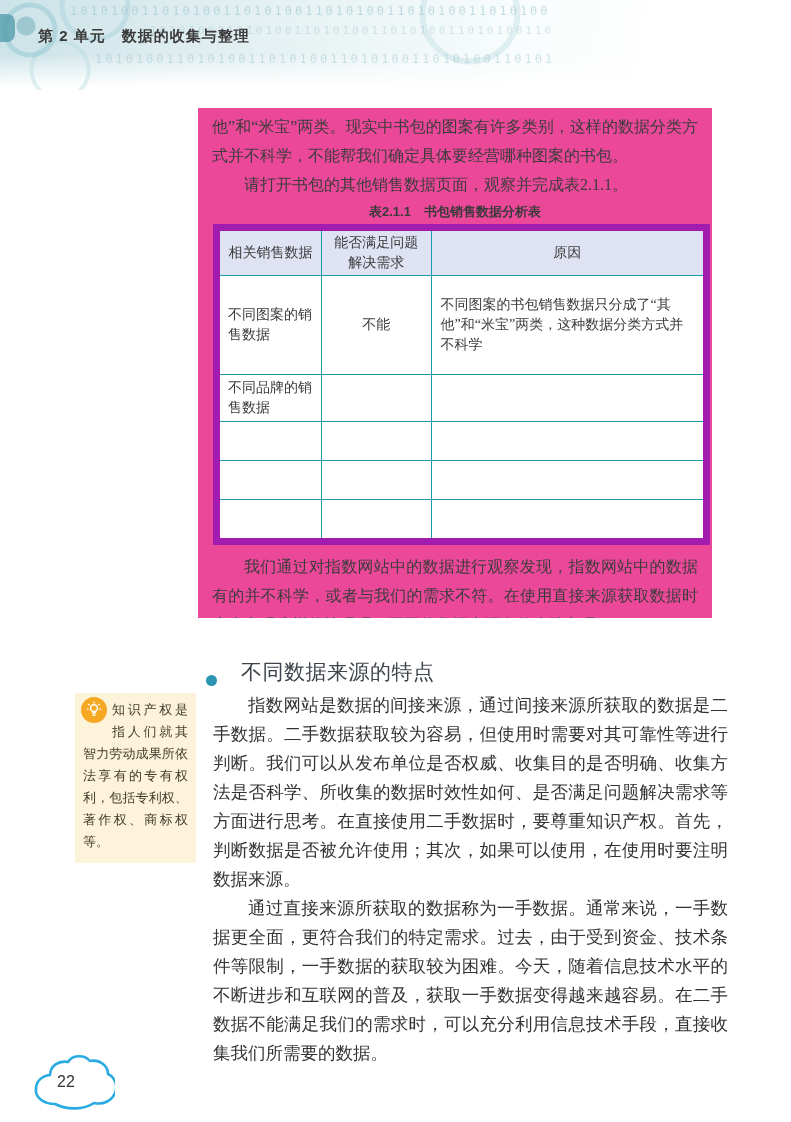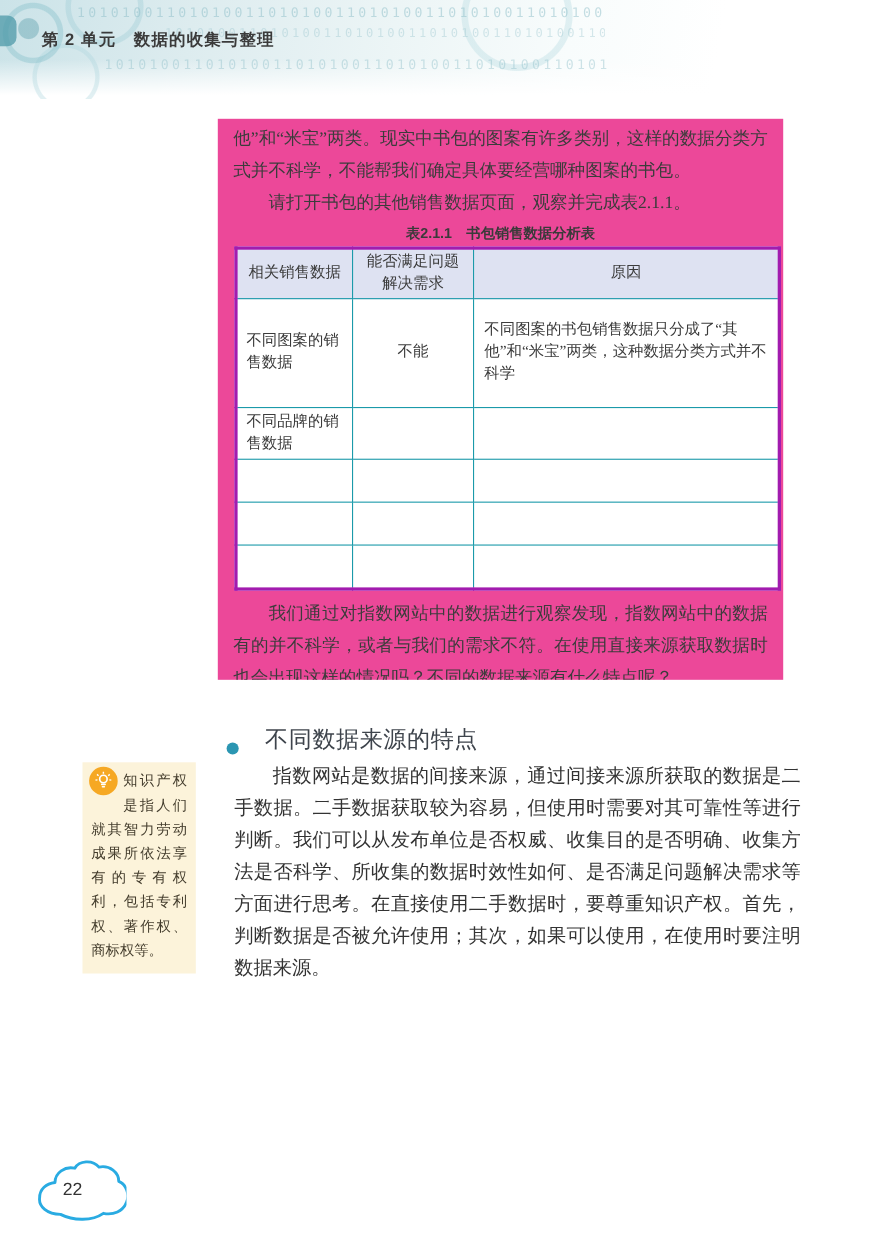--- a/index.html
+++ b/index.html
@@ -52,21 +52,21 @@
   .panel p { font-size:16px; line-height:29px; color:#3c3c3c; text-align:justify; }
   .panel .indent { text-indent:2em; }
   .table-caption {
     text-align:center;
     font-family:"Liberation Sans","DejaVu Sans",sans-serif;
     font-size:13px; font-weight:700; color:#3a3a3a;
     line-height:20px; margin:3px 0 2px 0;
   }
   table.data-table {
     border-collapse:collapse; width:497px; margin-left:1px;
-    border:3px solid #a21caf; background:#ffffff;
+    border:7px solid #a21caf; background:#ffffff;
   }
   table.data-table th, table.data-table td {
     border:1.5px solid #1b9aaa;
     font-size:14px; line-height:20px; color:#3b3b3b;
     font-weight:normal; vertical-align:middle;
   }
   table.data-table th { background:#dee2f2; text-align:center; padding:2px 6px; }
   table.data-table td.c1 { text-align:left; padding:3px 8px; }
   table.data-table td.c2 { text-align:center; padding:3px 4px; }
   table.data-table td.c3 { text-align:left; padding:19px 9px; }
@@ -93,21 +93,21 @@
 
   
   .main-text { position:absolute; left:213px; top:691px; width:515px; }
   .main-text p {
     font-size:17.5px; line-height:29px; color:#333333;
     text-indent:2em; text-align:justify;
   }
 
   
   .side-note {
-    position:absolute; left:75px; top:693px; width:103px; min-height:130px;
+    position:absolute; left:75px; top:693px; width:121px; min-height:130px;
     background:#fcf3da; padding:6px 8px 10px 8px;
     font-size:13px; line-height:22px; color:#433c2c; text-align:justify;
   }
   .note-icon {
     float:left; width:26px; height:26px; margin:-2px 5px 2px -2px;
     border-radius:50%; background:#f6a823;
     display:flex; align-items:center; justify-content:center;
   }
 
   
@@ -178,20 +178,21 @@
   <p class="indent after-table">我们通过对指数网站中的数据进行观察发现，指数网站中的数据有的并不科学，或者与我们的需求不符。在使用直接来源获取数据时也会出现这样的情况吗？不同的数据来源有什么特点呢？</p>
 </div>
 
 <div class="section-heading">
   <span class="bullet"></span>
   <span class="txt">不同数据来源的特点</span>
 </div>
 
 <div class="main-text">
   <p>指数网站是数据的间接来源，通过间接来源所获取的数据是二手数据。二手数据获取较为容易，但使用时需要对其可靠性等进行判断。我们可以从发布单位是否权威、收集目的是否明确、收集方法是否科学、所收集的数据时效性如何、是否满足问题解决需求等方面进行思考。在直接使用二手数据时，要尊重知识产权。首先，判断数据是否被允许使用；其次，如果可以使用，在使用时要注明数据来源。</p>
+  <p>通过直接来源所获取的数据称为一手数据。通常来说，一手数据更全面，更符合我们的特定需求。过去，由于受到资金、技术条件等限制，一手数据的获取较为困难。今天，随着信息技术水平的不断进步和互联网的普及，获取一手数据变得越来越容易。在二手数据不能满足我们的需求时，可以充分利用信息技术手段，直接收集我们所需要的数据。</p>
 </div>
 
 <div class="side-note">
   <span class="note-icon">
     <svg width="18" height="18" viewBox="0 0 18 18">
       <circle cx="9" cy="7.2" r="3.4" fill="none" stroke="#ffffff" stroke-width="1.5"></circle>
       <rect x="6.7" y="11.2" width="4.6" height="1.6" rx="0.8" fill="#ffffff"></rect>
       <rect x="7.4" y="13.6" width="3.2" height="1.4" rx="0.7" fill="#ffffff"></rect>
       <line x1="9" y1="0.6" x2="9" y2="2.4" stroke="#ffffff" stroke-width="1.3"></line>
       <line x1="3.2" y1="3.0" x2="4.6" y2="4.2" stroke="#ffffff" stroke-width="1.3"></line>

